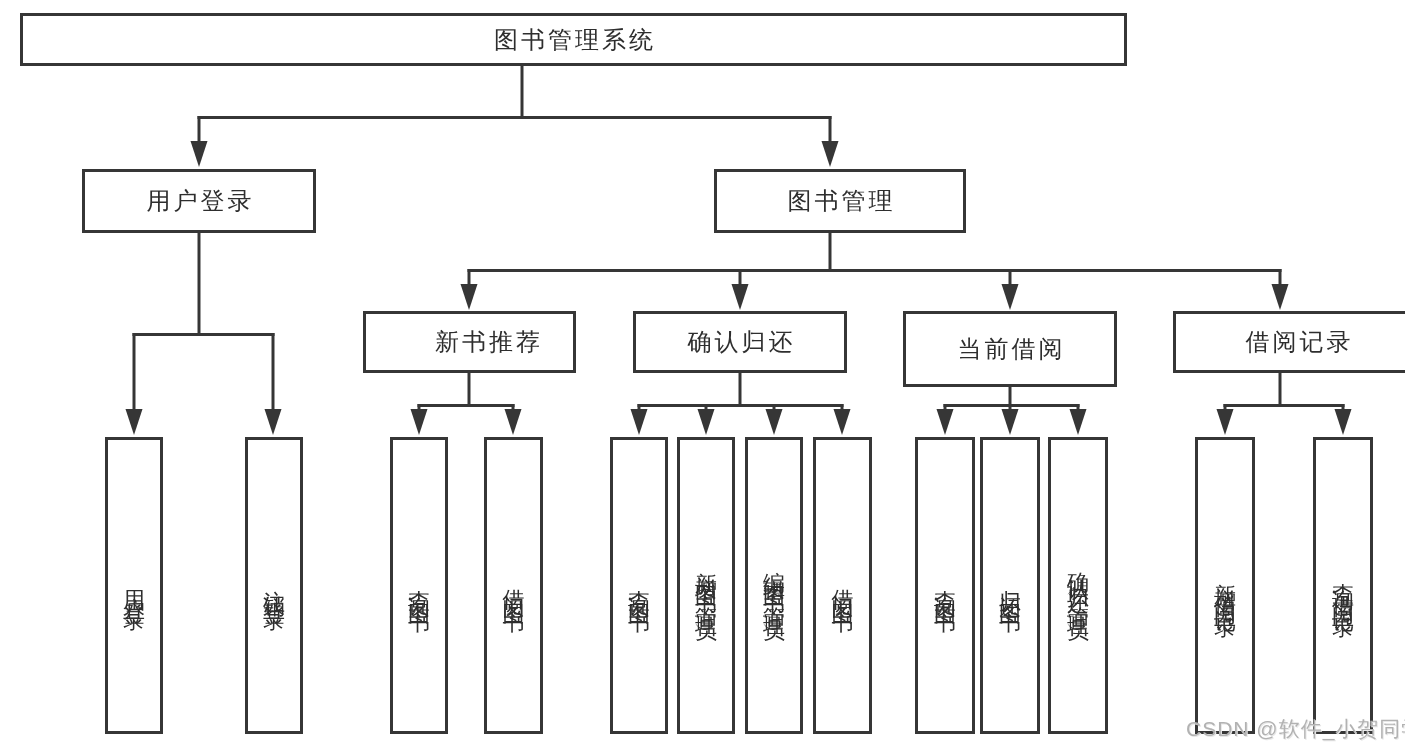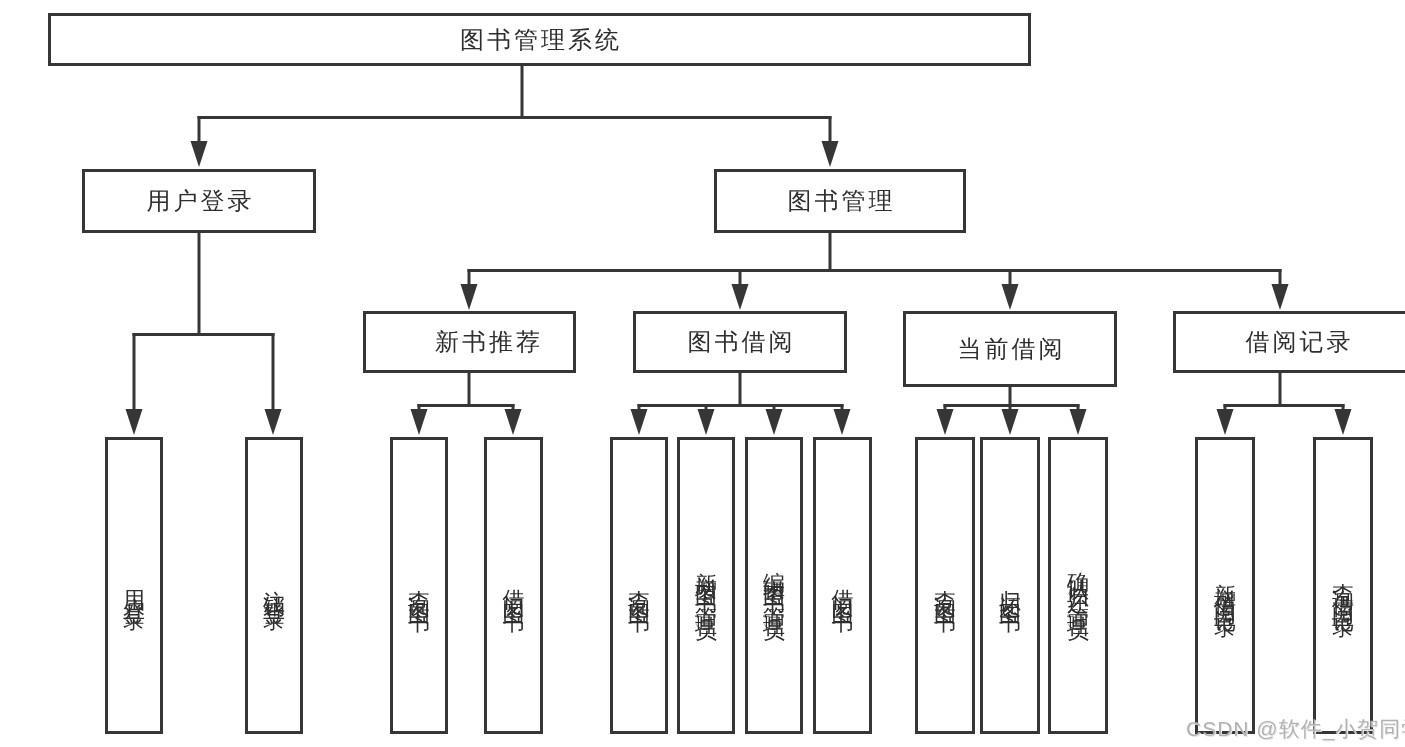--- a/index.html
+++ b/index.html
@@ -129,27 +129,27 @@
     <g>
       <line x1="1280" y1="373" x2="1280" y2="407"></line>
       <line x1="1223.5" y1="405.5" x2="1344.5" y2="405.5"></line>
       <line x1="1225" y1="404" x2="1225" y2="420"></line>
       <polygon points="1216.5,409 1233.5,409 1225,435"></polygon>
       <line x1="1343" y1="404" x2="1343" y2="420"></line>
       <polygon points="1334.5,409 1351.5,409 1343,435"></polygon>
     </g>
   </svg>
 
-  <div class="box h" style="left:20px; top:13px; width:983px; height:53px;margin-left:28px;">图书管理系统</div>
+  <div class="box h" style="left:20px; top:13px; width:1107px; height:53px;">图书管理系统</div>
 
   <div class="box h" style="left:82px; top:169px; width:234px; height:64px;">用户登录</div>
   <div class="box h" style="left:714px; top:169px; width:252px; height:64px;">图书管理</div>
 
   <div class="box h" style="left:363px; top:311px; width:213px; height:62px;padding-left:36px;">新书推荐</div>
-  <div class="box h" style="left:633px; top:311px; width:214px; height:62px;">图书借阅</div>
+  <div class="box h" style="left:633px; top:311px; width:214px; height:62px;">确认归还</div>
   <div class="box h" style="left:903px; top:311px; width:214px; height:76px;">当前借阅</div>
   <div class="box h" style="left:1173px; top:311px; width:250px; height:62px;">借阅记录</div>
 
   <div class="box v" style="left:105px; top:437px; width:58px; height:297px;">用户登录</div>
   <div class="box v" style="left:245px; top:437px; width:58px; height:297px;">注销登录</div>
 
   <div class="box v" style="left:390px; top:437px; width:58px; height:297px;">查询图书</div>
   <div class="box v" style="left:484px; top:437px; width:59px; height:297px;">借阅图书</div>
 
   <div class="box v" style="left:610px; top:437px; width:58px; height:297px;">查询图书</div>

